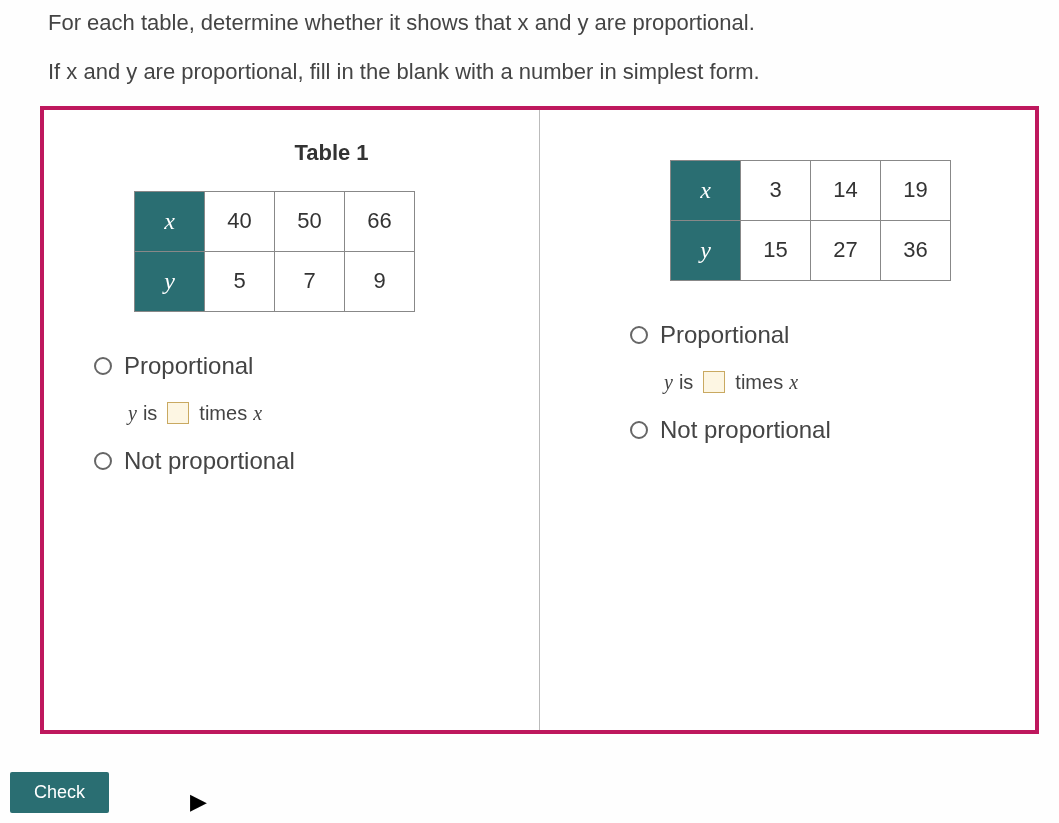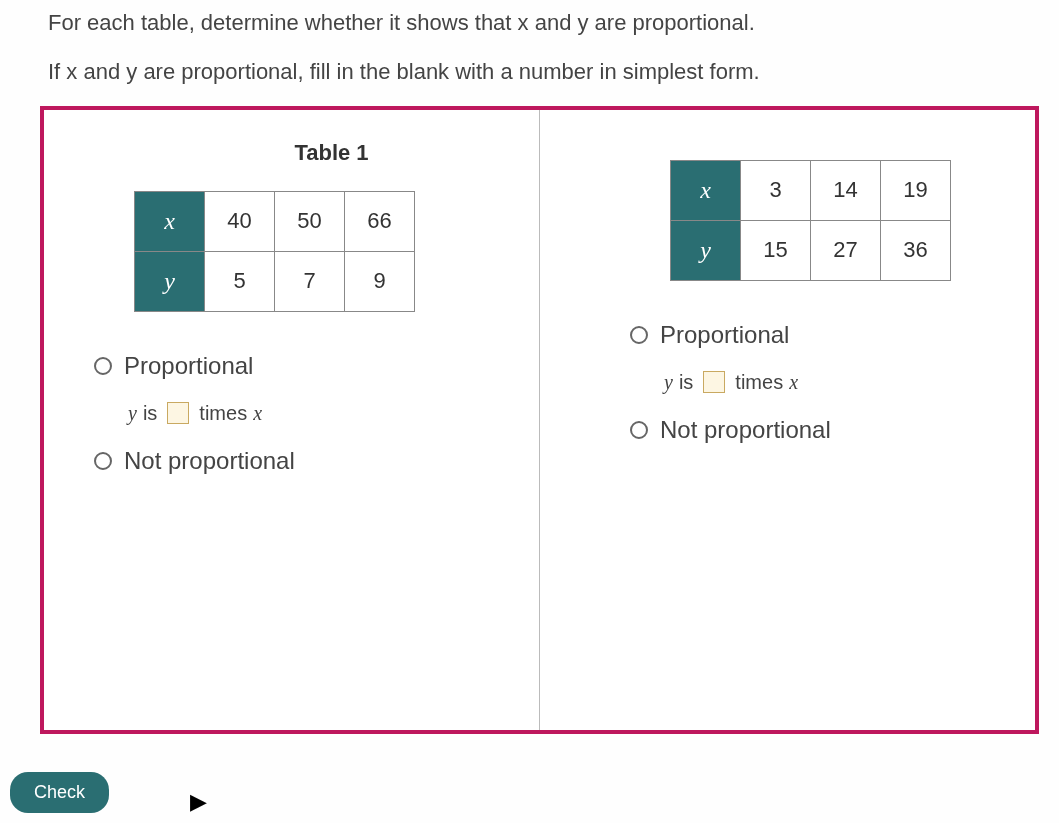--- a/index.html
+++ b/index.html
@@ -102,21 +102,21 @@
     display: inline-block;
     margin: 0 4px;
   }
   .check-btn {
     position: absolute;
     left: 10px;
     bottom: 10px;
     background: #2a6e72;
     color: #fff;
     border: none;
-    border-radius: 18px;
+    border-radius: 2px;
     padding: 10px 24px;
     font-size: 18px;
     cursor: pointer;
     text-align: right;
   }
   .cursor-arrow {
     position: absolute;
     left: 190px;
     bottom: 8px;
     font-size: 22px;

